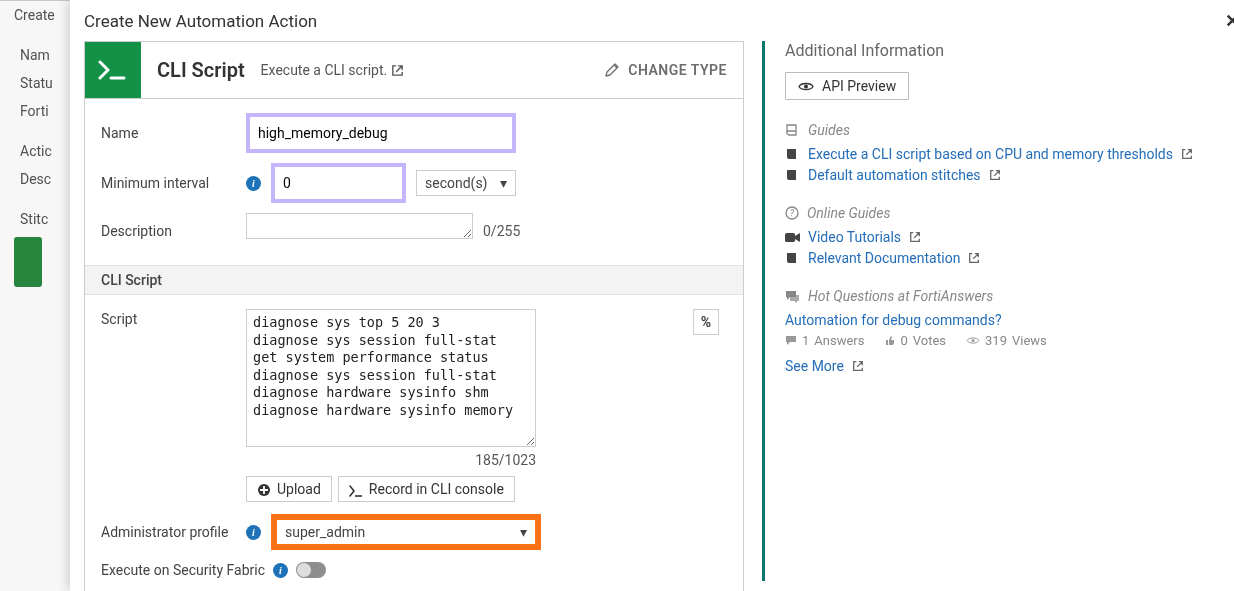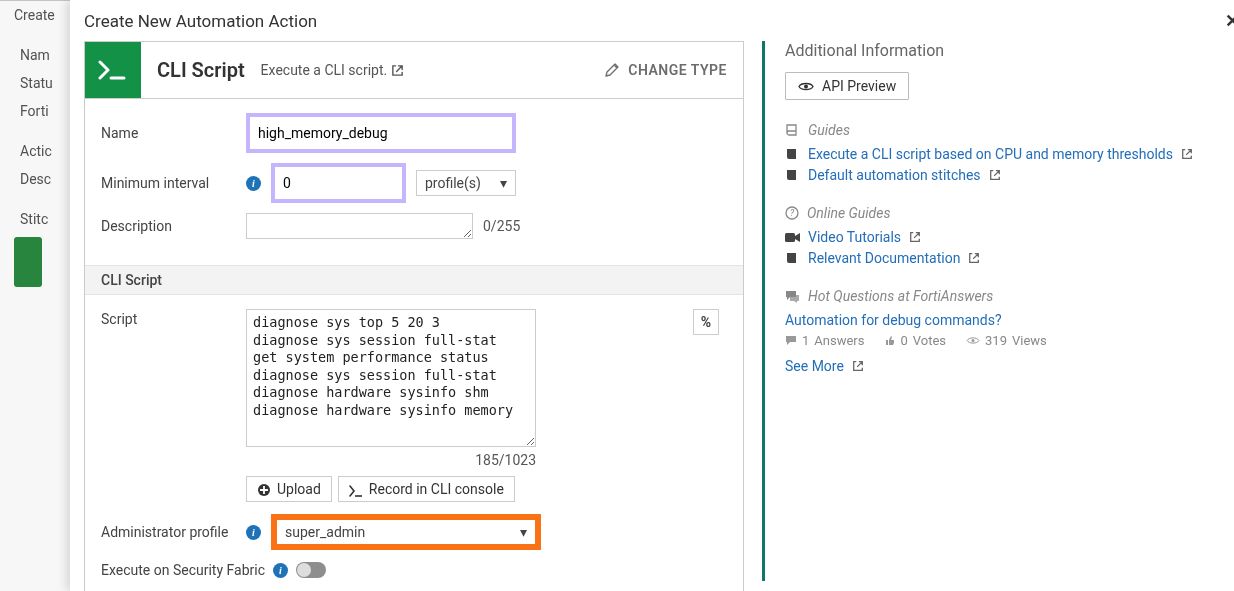--- a/index.html
+++ b/index.html
@@ -127,25 +127,25 @@
         <div class="form-area">
           <div class="form-row">
             <label>Name</label>
             <input class="txt-input" type="text" value="high_memory_debug" style="">
           </div>
           <div class="form-row">
             <label>Minimum interval</label>
             <span class="info-icon">i</span>
             <input class="txt-input short" type="text" value="0" style="">
             <div class="select-like">
-              <span>profile(s)</span>
+              <span>second(s)</span>
               <span>▾</span>
             </div>
           </div>
-          <div class="form-row" style="align-items:center;">
+          <div class="form-row" style="align-items:flex-end;">
             <label>Description</label>
             <textarea class="textarea-small" style=""></textarea>
             <span class="counter">0/255</span>
           </div>
         </div>
 
         <div class="section-title">CLI Script</div>
 
         <div class="script-area">
           <label>Script</label>

